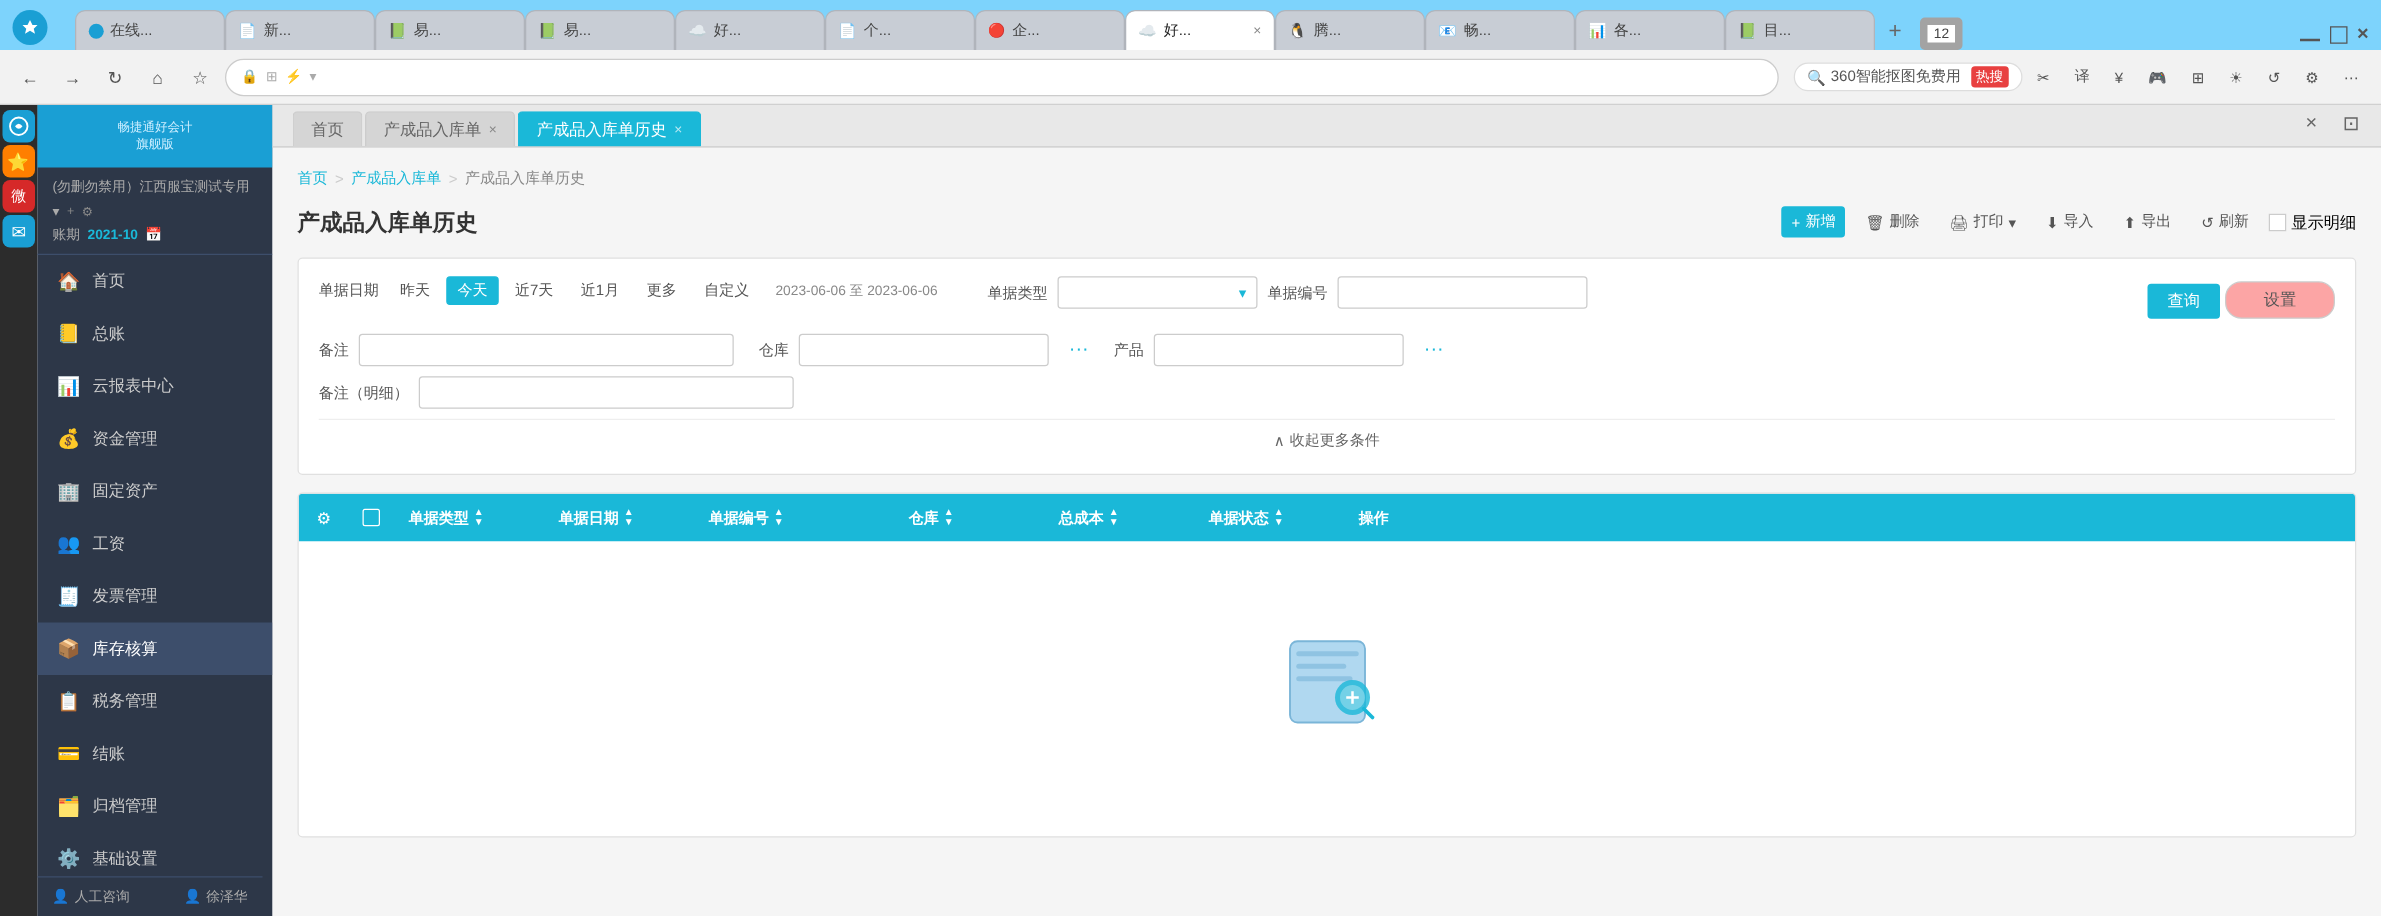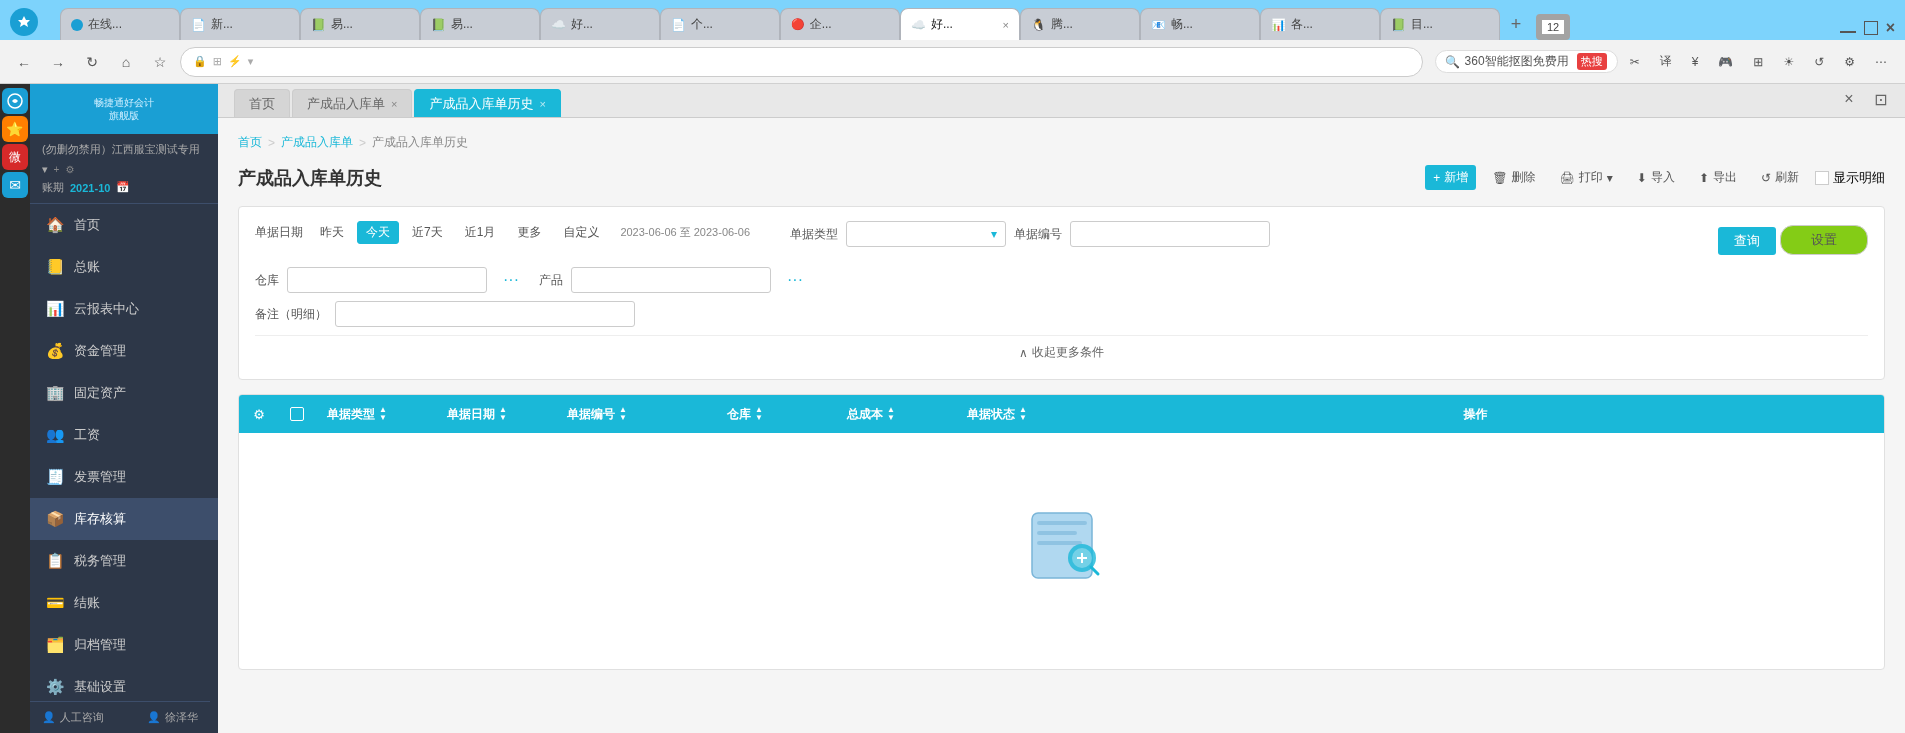--- a/index.html
+++ b/index.html
@@ -76,33 +76,33 @@
     .th-cell { padding: 0 12px; font-size: 12px; color: #fff; font-weight: bold; display: flex; align-items: center; gap: 4px; white-space: nowrap; cursor: pointer; }
     .th-cell .sort-arrows { display: flex; flex-direction: column; font-size: 8px; line-height: 1; }
     .th-checkbox { width: 36px; display: flex; align-items: center; justify-content: center; }
     .th-settings { width: 40px; display: flex; align-items: center; justify-content: center; cursor: pointer; color: #fff; }
     .th-type { flex: 0 0 120px; }
     .th-date { flex: 0 0 120px; }
     .th-num { flex: 0 0 160px; }
     .th-warehouse { flex: 0 0 120px; }
     .th-cost { flex: 0 0 120px; }
     .th-status { flex: 0 0 120px; }
-    .th-op { flex: 1; justify-content: center; padding-right: 20px; }
+    .th-op { flex: 1; justify-content: flex-start; padding-right: 20px; }
 
     
     .empty-state { display: flex; flex-direction: column; align-items: center; justify-content: center; padding: 60px 20px; color: #aaa; font-size: 14px; }
 
     
     .breadcrumb { display: flex; align-items: center; gap: 6px; font-size: 12px; color: #888; margin-bottom: 14px; }
     .breadcrumb-sep { color: #ccc; }
     .breadcrumb a { color: #1ab8d8; cursor: pointer; text-decoration: none; }
 
     
     .query-btn { background: #1ab8d8; color: #fff; border: none; border-radius: 3px; padding: 5px 16px; font-size: 13px; cursor: pointer; }
-    .settings-btn { background: #84cc16; color: #555; border: 1px solid #ccc; border-radius: 13px; padding: 5px 30px; font-size: 13px; cursor: pointer; margin-top: 4px; }
+    .settings-btn { background: #fca5a5; color: #555; border: 1px solid #ccc; border-radius: 13px; padding: 5px 30px; font-size: 13px; cursor: pointer; margin-top: 4px; }
 
     .filter-date-range { font-size: 11px; color: #888; margin-left: 4px; }
   </style>
 </head>
 <body>
 
 <div class="browser-outer">
 
   <div class="tab-bar">
 
@@ -393,20 +393,24 @@
               <input type="text" class="filter-input" style="width: 200px;">
             </div>
 
             <div style="margin-left:auto;display:flex;flex-direction:row;gap:4px;align-items:flex-end;">
               <button class="query-btn">查询</button>
               <button class="settings-btn">设置</button>
             </div>
           </div>
 
           <div style="display:flex;align-items:center;gap:20px;margin-bottom:8px;">
+            <div style="display:flex;align-items:center;gap:8px;">
+              <span style="font-size:12px;color:#555;white-space:nowrap;">备注</span>
+              <input type="text" class="filter-input" style="width: 300px;">
+            </div>
             <div style="display:flex;align-items:center;gap:8px;">
               <span style="font-size:12px;color:#555;white-space:nowrap;">仓库</span>
               <input type="text" class="filter-input" style="width: 200px;">
               <span class="filter-dots">···</span>
             </div>
             <div style="display:flex;align-items:center;gap:8px;">
               <span style="font-size:12px;color:#555;white-space:nowrap;">产品</span>
               <input type="text" class="filter-input" style="width: 200px;">
               <span class="filter-dots">···</span>
             </div>

